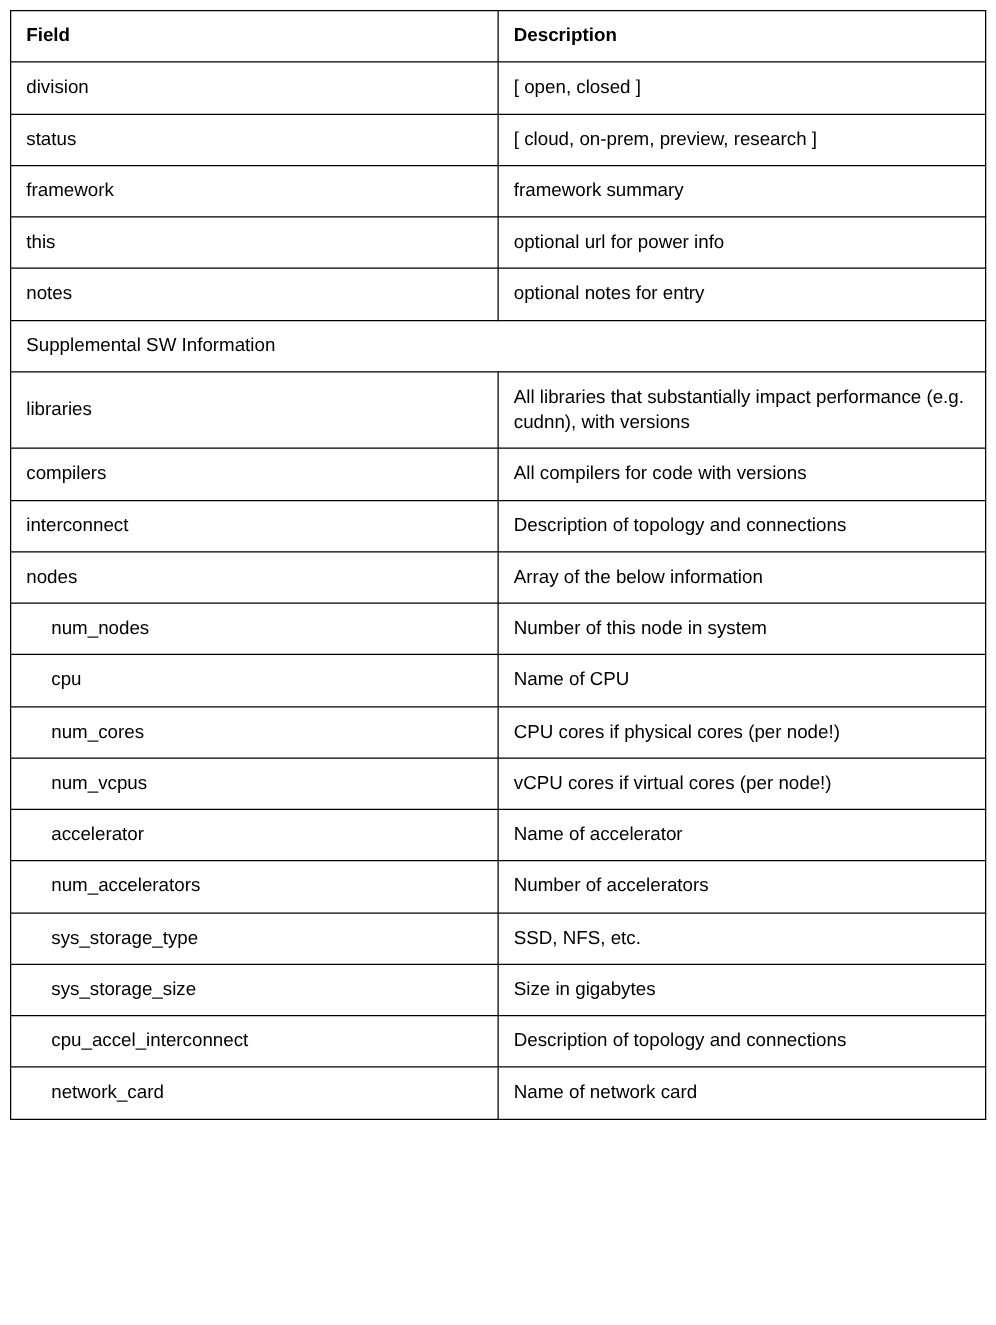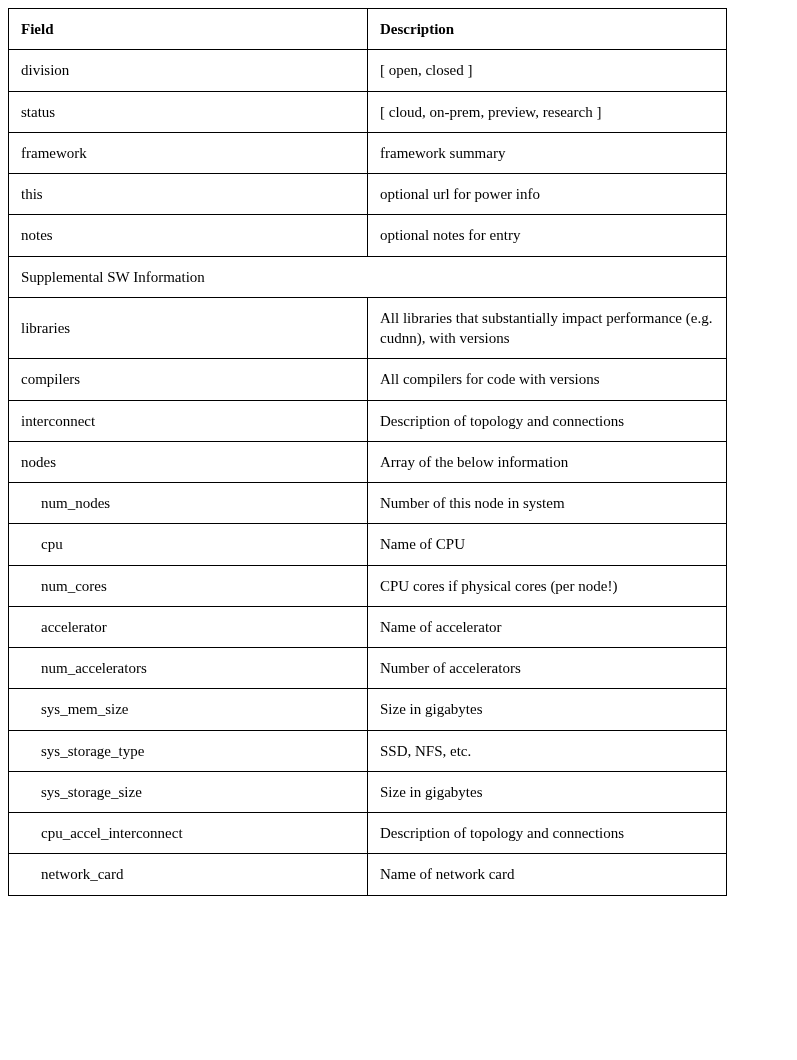--- a/index.html
+++ b/index.html
@@ -8,26 +8,25 @@
     background: #ffffff;
   }
   body {
     width: 797px;
     font-family: "Liberation Sans", "DejaVu Sans", sans-serif;
     color: #000000;
     box-sizing: border-box;
     padding: 8px;
   }
   table.spec-table {
-    width: 719px;
+    width: 781px;
     border-collapse: collapse;
     table-layout: fixed;
     font-size: 15px;
     line-height: 1.35;
-    font-family: Liberation Serif, serif;
   }
   table.spec-table th,
   table.spec-table td {
     border: 1px solid #000000;
     text-align: left;
     vertical-align: middle;
     padding: 10px 12px;
     word-wrap: break-word;
   }
   table.spec-table th {
@@ -103,30 +102,30 @@
       </tr>
       <tr>
         <td class="field-cell indent">cpu</td>
         <td class="description-cell">Name of CPU</td>
       </tr>
       <tr>
         <td class="field-cell indent">num_cores</td>
         <td class="description-cell">CPU cores if physical cores (per node!)</td>
       </tr>
       <tr>
+        <td class="field-cell indent">num_vcpus</td>
+        <td class="description-cell">vCPU cores if virtual cores (per node!)</td>
+      </tr>
+      <tr>
         <td class="field-cell indent">accelerator</td>
         <td class="description-cell">Name of accelerator</td>
       </tr>
       <tr>
         <td class="field-cell indent">num_accelerators</td>
         <td class="description-cell">Number of accelerators</td>
-      </tr>
-      <tr>
-        <td class="field-cell indent">sys_mem_size</td>
-        <td class="description-cell">Size in gigabytes</td>
       </tr>
       <tr>
         <td class="field-cell indent">sys_storage_type</td>
         <td class="description-cell">SSD, NFS, etc.</td>
       </tr>
       <tr>
         <td class="field-cell indent">sys_storage_size</td>
         <td class="description-cell">Size in gigabytes</td>
       </tr>
       <tr>

